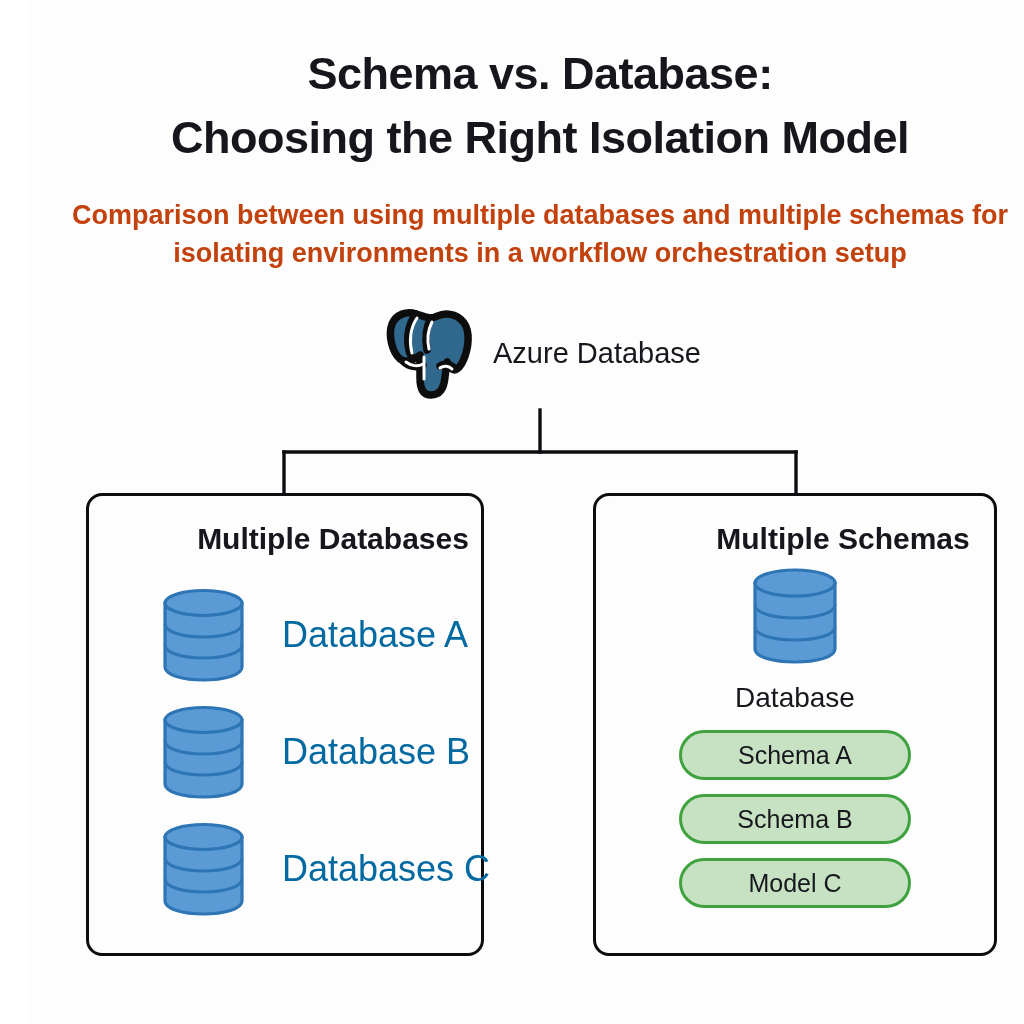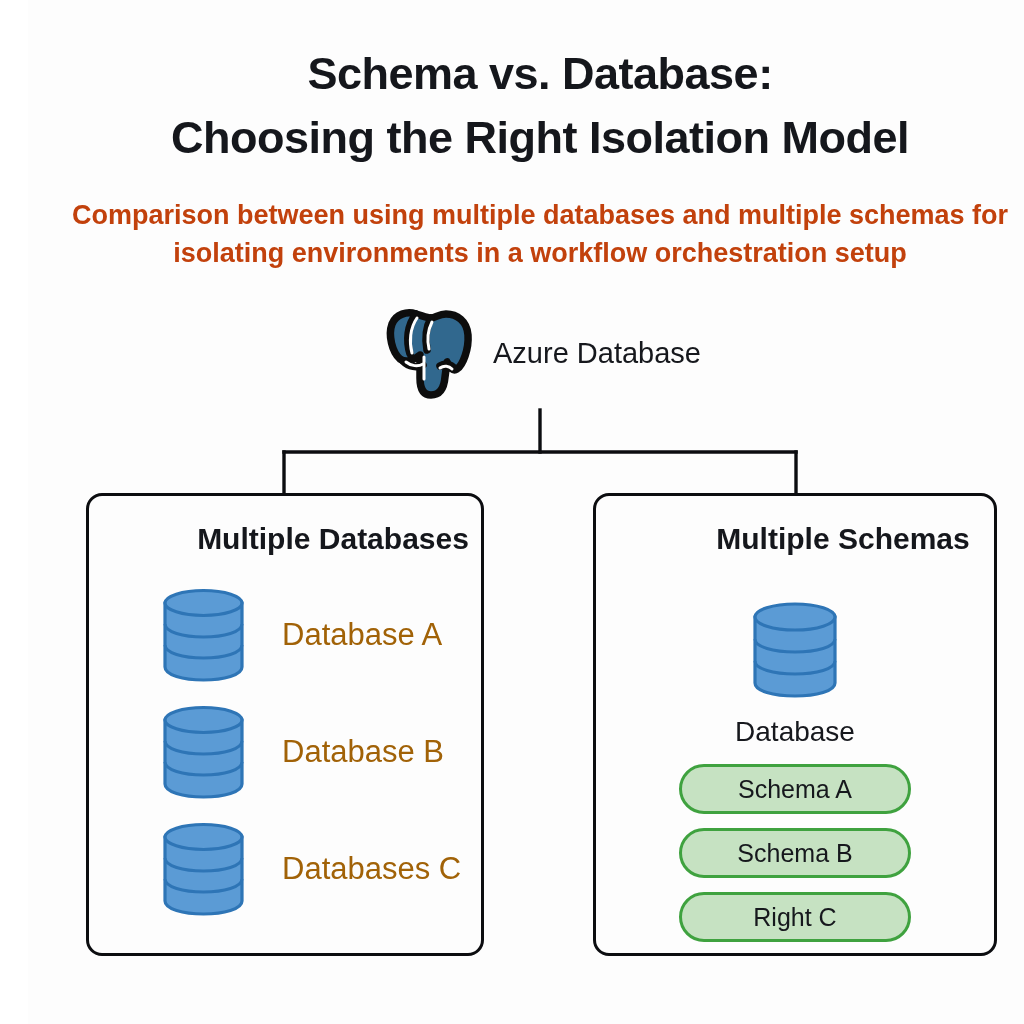--- a/index.html
+++ b/index.html
@@ -115,30 +115,30 @@
   }
   .db-row {
     display: flex;
     align-items: center;
     height: 102px;
     gap: 36px;
   }
   .db-row + .db-row { margin-top: 15px; }
   .cyl-small { width: 85px; height: 96px; flex: 0 0 auto; }
   .db-label {
-    font-size: 31px;
-    color: #a16207;
+    font-size: 36px;
+    color: #0369a1;
     white-space: nowrap;
   }
 
   
   .schema-stack {
     position: absolute;
     left: 0;
-    top: 104px;
+    top: 70px;
     width: 100%;
     display: flex;
     flex-direction: column;
     align-items: center;
   }
   .cyl-center { width: 88px; height: 100px; }
   .center-label {
     margin-top: 16px;
     font-size: 28px;
     color: #16181d;
@@ -283,19 +283,19 @@
       <div class="center-label">Database</div>
 
       <div class="pill-list">
         <div class="pill">
           <span>Schema A</span>
         </div>
         <div class="pill">
           <span>Schema B</span>
         </div>
         <div class="pill">
-          <span>Right C</span>
+          <span>Model C</span>
         </div>
       </div>
     </div>
   </div>
 
 </div>
 
 </body></html>

